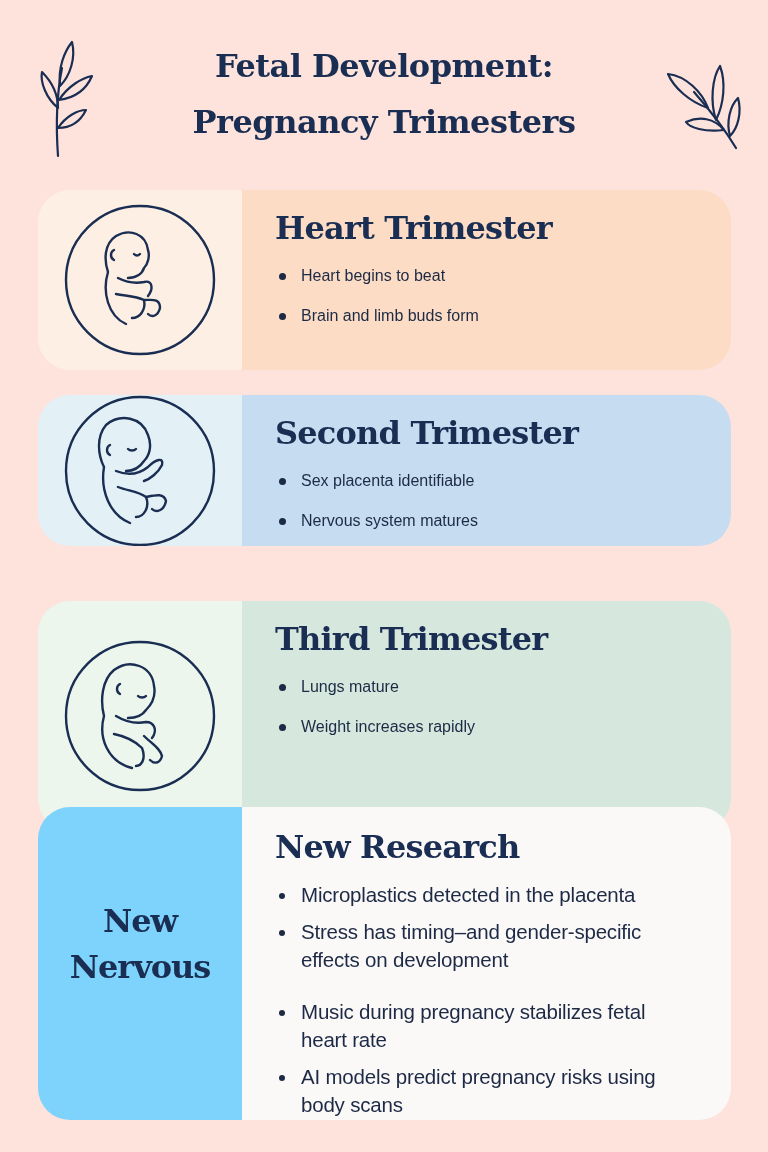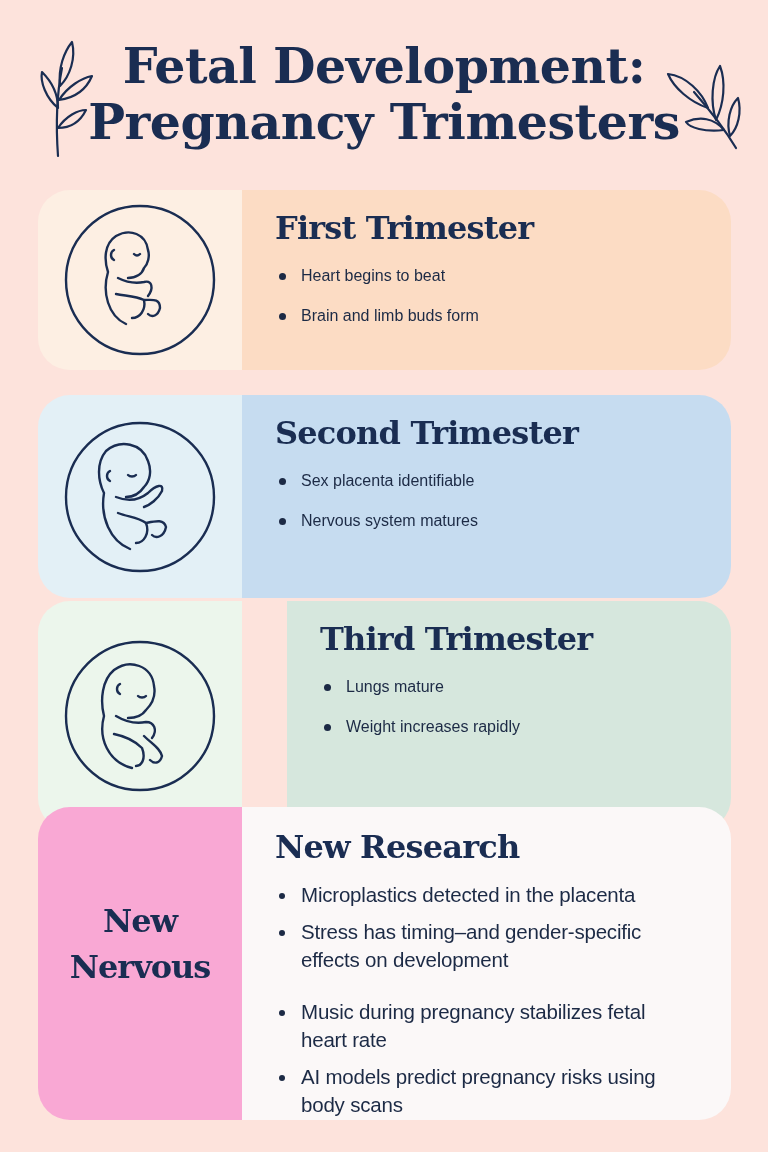--- a/index.html
+++ b/index.html
@@ -10,21 +10,21 @@
       overflow: hidden;
       font-family: "Liberation Sans", "DejaVu Sans", sans-serif;
       color: #1a2a48;
     }
     .title {
       position: absolute;
       left: 0; top: 38px; width: 768px;
       text-align: center;
       font-family: "DejaVu Serif", "Liberation Serif", serif;
       font-weight: bold;
-      font-size: 49px;
+      font-size: 32px;
       line-height: 56px;
       color: #1a2d52;
       letter-spacing: -0.5px;
     }
     .leaf { position: absolute; }
     .leaf svg { display: block; }
     .card {
       position: absolute;
       left: 38px; width: 693px;
       border-radius: 32px;
@@ -59,31 +59,31 @@
       content: "";
       position: absolute;
       left: 4px; top: 17px;
       width: 7px; height: 7px;
       border-radius: 50%;
       background: #1c2a45;
     }
     .c1 { top: 190px; height: 180px; }
     .c1 .icon-col { background: #fdefe3; }
     .c1 .text-col { background: #fcdcc4; }
-    .c2 { top: 395px; height: 203px; }
+    .c2 { top: 395px; height: 151px; }
     .c2 .icon-col { background: #e3f0f6; }
     .c2 .text-col { background: #c6dcf0; }
-    .c3 { top: 601px; height: 229px; gap: 45px; }
+    .c3 { top: 601px; height: 229px; }
     .c3 .icon-col { background: #ecf6ec; }
     .c3 .text-col { background: #d6e7dd; }
     .c1 .text-col, .c2 .text-col, .c3 .text-col { padding-top: 18px; }
     .c1 ul, .c2 ul, .c3 ul { margin-top: 8px; }
 
     .c4 { top: 807px; height: 313px; }
-    .c4 .icon-col { background: #f9a8d4; padding-bottom: 40px; }
+    .c4 .icon-col { background: #7dd3fc; padding-bottom: 40px; }
     .c4 .text-col { background: #fbf8f8; padding-top: 20px; }
     .c4 .side-label {
       font-family: "DejaVu Serif", "Liberation Serif", serif;
       font-weight: bold;
       font-size: 32px;
       line-height: 46px;
       letter-spacing: -1px;
       text-align: center;
       color: #1a2d52;
     }
@@ -129,21 +129,21 @@
       <circle cx="76" cy="76" r="74"></circle>
       <path d="M62 120 C44 112 38 88 44 68 C40 56 40 40 52 32 C66 24 82 30 84 46 C86 52 84 60 80 64 C78 70 72 74 64 74"></path>
       <path d="M50 46 C46 48 46 54 50 56"></path>
       <path d="M70 50 C72 52 74 52 76 50"></path>
       <path d="M54 74 C62 78 70 80 80 78 C88 76 90 84 84 92"></path>
       <path d="M52 90 C62 92 72 92 80 96 C82 106 76 114 68 114"></path>
       <path d="M80 96 C88 96 96 94 96 104 C94 112 88 114 84 110"></path>
     </svg>
   </div>
   <div class="text-col">
-    <h2>First Trimester</h2>
+    <h2>Heart Trimester</h2>
     <ul>
       <li>Heart begins to beat</li>
       <li>Brain and limb buds form</li>
     </ul>
   </div>
 </section>
 
 <section class="card c2">
   <div class="icon-col">
     <svg width="152" height="152" viewBox="0 0 152 152" fill="none" stroke="#1a2d52" stroke-width="2.4" stroke-linecap="round" stroke-linejoin="round">

